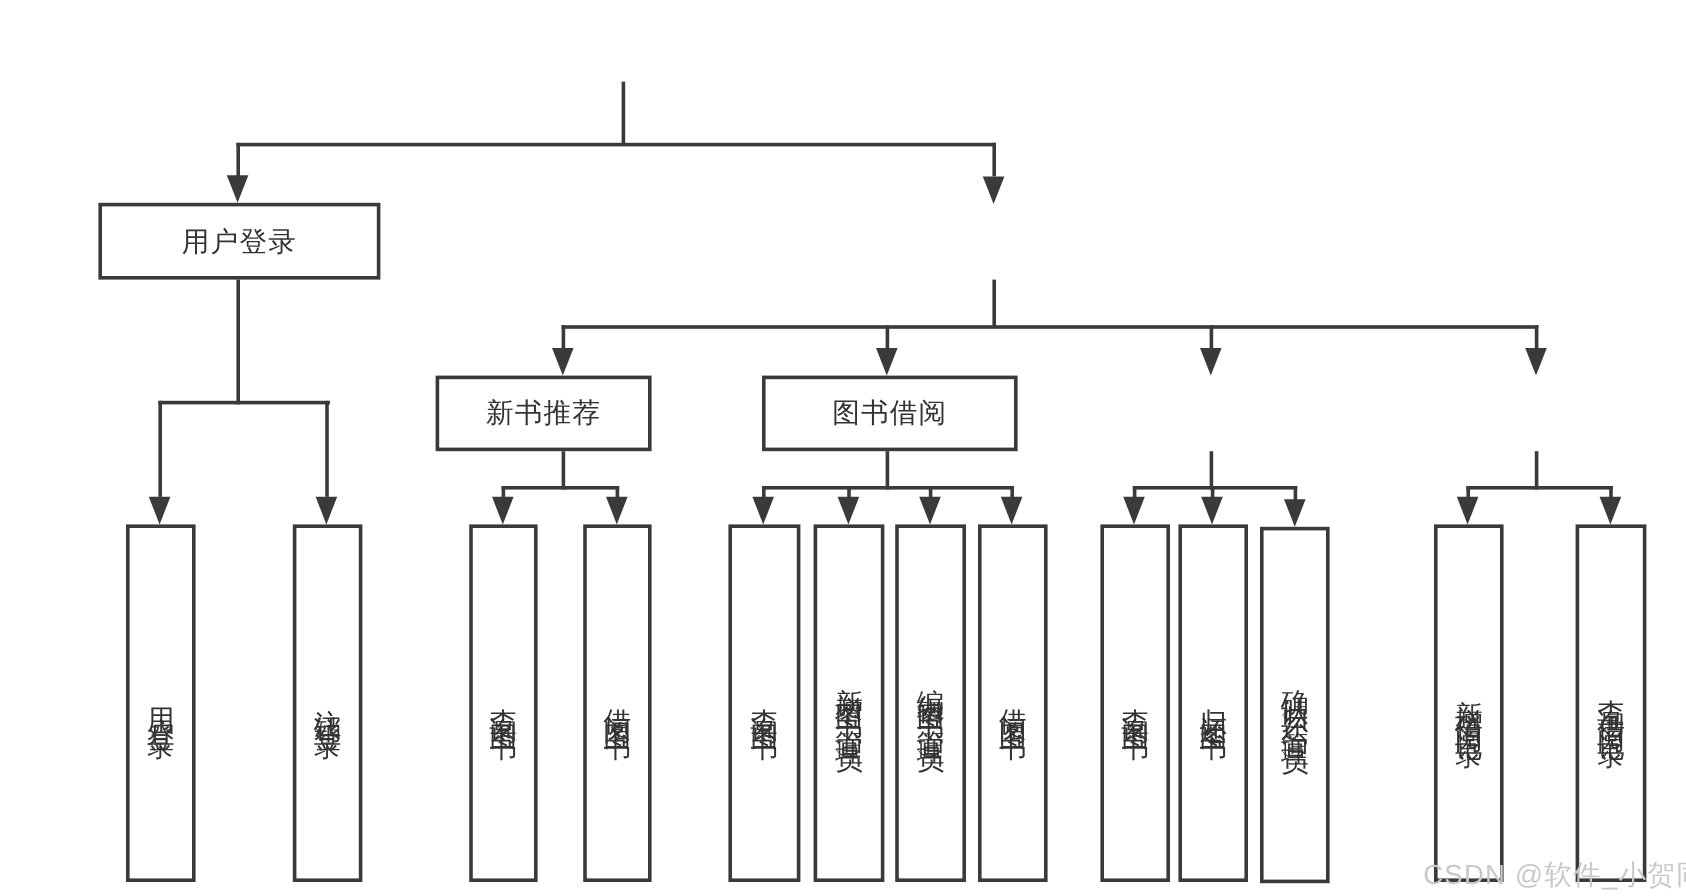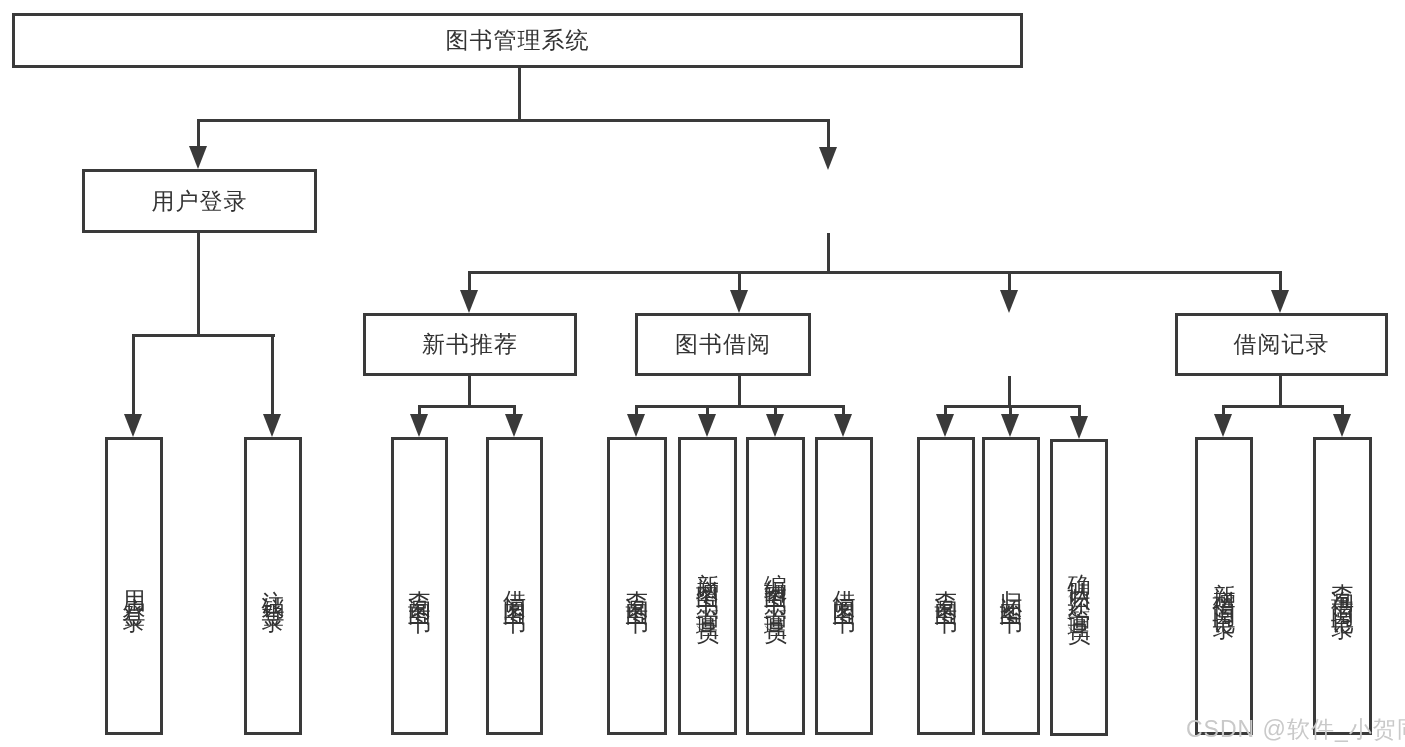--- a/index.html
+++ b/index.html
@@ -53,41 +53,35 @@
     letter-spacing:1px;
     z-index:5;
     white-space:nowrap;
   }
 </style>
 </head>
 <body>
 
 <div id="canvas">
 
-  <div class="hnode" style="left:12px;top:13px;width:1011px;height:55px;">
-    <span>图书管理系统</span>
-  </div>
 
   <div class="hnode" style="left:82px;top:169px;width:235px;height:64px;">
     <span>用户登录</span>
   </div>
 
 
-  <div class="hnode" style="left:363px;top:313px;width:214px;height:63px;">
+  <div class="hnode" style="left:363px;top:313px;width:180px;height:63px;">
     <span>新书推荐</span>
   </div>
 
-  <div class="hnode" style="left:635px;top:313px;width:176px;height:63px;">
+  <div class="hnode" style="left:635px;top:313px;width:213px;height:63px;">
     <span>图书借阅</span>
   </div>
 
 
-  <div class="hnode" style="left:1175px;top:313px;width:213px;height:63px;">
-    <span>借阅记录</span>
-  </div>
 
   <div class="vnode" style="left:105px;top:437px;width:58px;height:298px;">
     <span>用户登录</span>
   </div>
   <div class="vnode" style="left:244px;top:437px;width:58px;height:298px;">
     <span>注销登录</span>
   </div>
 
   <div class="vnode" style="left:391px;top:437px;width:57px;height:298px;">
     <span>查询图书</span>

